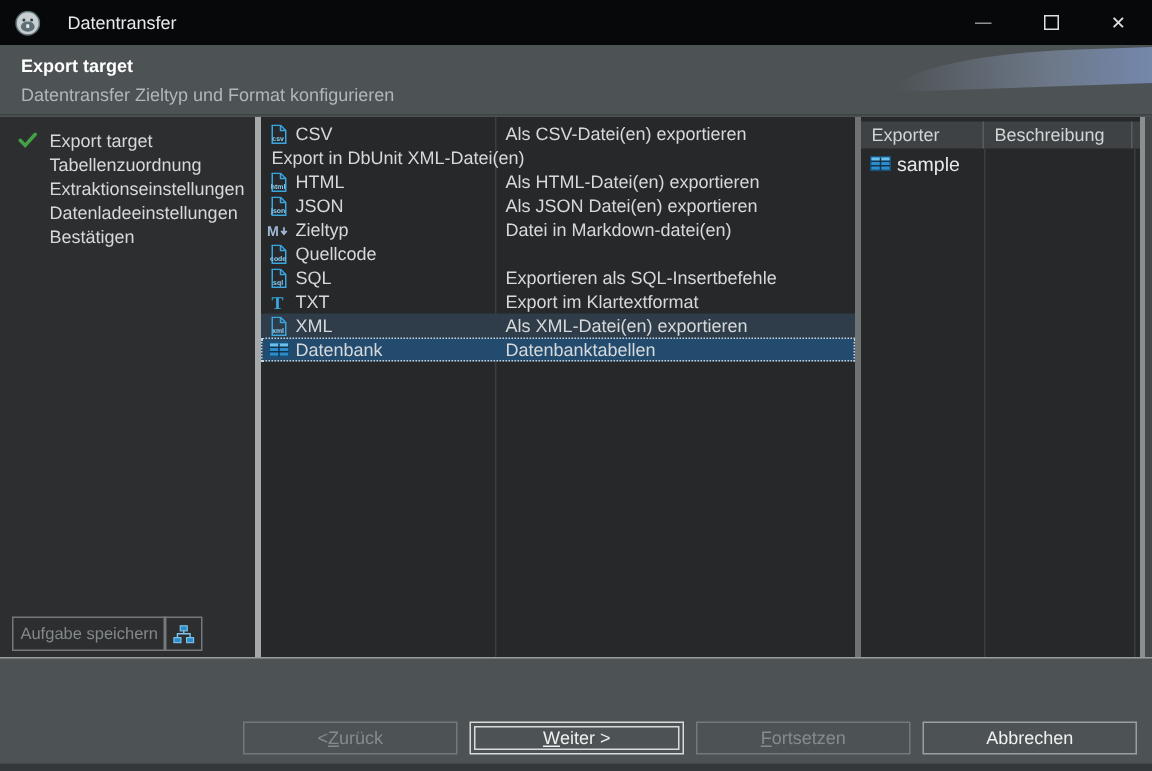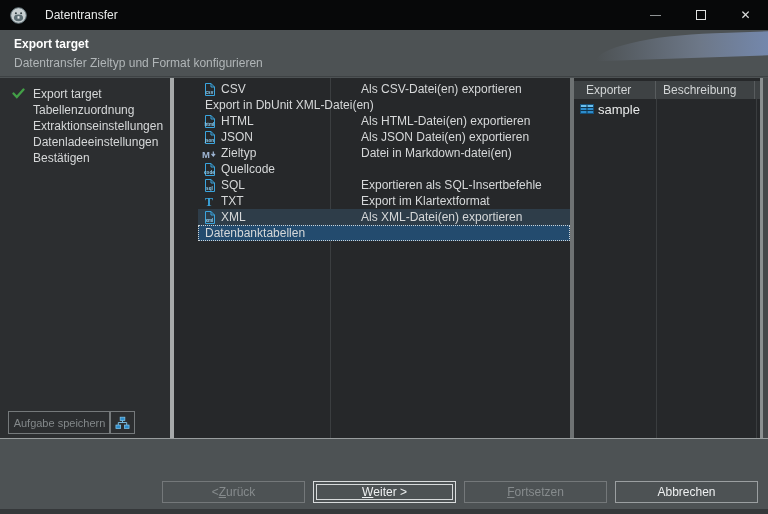--- a/index.html
+++ b/index.html
@@ -45,30 +45,30 @@
   .task-icon-btn {
     position:absolute; left:109px; bottom:4px; width:26px; height:23px;
     background:transparent; border:1px solid #75797b;
     display:flex; align-items:center; justify-content:center;
   }
   .sash { flex:none; }
   .sash.bright { width:4px; background:#a6a9aa; }
   .sash.dim { width:4px; background:#6e7273; }
   .listpanel { width:396px; background:#26282a; position:relative; flex:none; }
   .colline { position:absolute; left:156px; top:0; bottom:0; width:1px; background:#3b3e40; }
-  .rows { position:relative; padding-top:3px;padding-left:24px; }
+  .rows { position:relative; padding-top:3px; }
   .fmt-row { height:16px; display:flex; align-items:center; font-size:12px; color:#d6d8d9; }
   .fmt-row .c-name { width:156px; flex:none; display:flex; align-items:center; padding-left:4px; gap:4px; overflow:hidden; }
   .fmt-row .c-desc { padding-left:7px; white-space:nowrap; }
   .fmt-row.highlighted { background:#2e3d49; }
   .fmt-row.selected { background:#234b6e; outline:1px dotted #ccd3d6; outline-offset:-1px; }
   .icon-cell { display:inline-flex; width:15px; justify-content:center; flex:none; }
   .rightpanel { flex:1; background:#26282a; position:relative; }
   .rt-header { position:absolute; top:3px; left:0; right:0; height:18px; background:#3e4244; display:flex; align-items:center; font-size:12px; color:#d2d5d6; }
-  .rt-h1 { width:82px; padding-left:12px; border-right:1px solid #585c5e; height:100%; display:flex; align-items:center; flex:none; }
+  .rt-h1 { width:82px; padding-left:7px; border-right:1px solid #585c5e; height:100%; display:flex; align-items:center; flex:none; }
   .rt-h2 { width:99px; padding-left:7px; border-right:1px solid #585c5e; height:100%; display:flex; align-items:center; flex:none; }
   .rt-grid1 { position:absolute; left:82px; top:21px; bottom:0; width:1px; background:#3a3d3f; }
   .rt-grid2 { position:absolute; left:182px; top:21px; bottom:0; width:1px; background:#3a3d3f; }
   .rt-rows { position:absolute; top:23px; left:0; right:0; }
   .exp-row { height:16px; display:flex; align-items:center; font-size:13px; color:#e8eaea; padding-left:5px; gap:4px; }
   .win-edge { flex:none; width:8px; background:linear-gradient(to right, #8b8f90 0, #8b8f90 3px, #45484a 3px); }
   
   .footer { position:absolute; top:438px; left:0; right:0; height:76px; background:#4d5254; border-top:1px solid #999d9e; }
   .buttons { position:absolute; top:42px; right:10px; display:flex; gap:8px; }
   .btn {
@@ -255,20 +255,32 @@
                   <path d="M2.5 0.5 h5.5 l3.5 3.5 v8.5 h-9 z" fill="none" stroke="#3aa5de"></path>
                   <path d="M8 0.5 v3.5 h3.5" fill="none" stroke="#3aa5de"></path>
                   <text x="6.4" y="11.2" font-size="4.6" text-anchor="middle" font-family="Liberation Sans, sans-serif" font-weight="bold" fill="#8ed2f7">xml</text>
                 </svg>
               </span>
               <span>XML</span>
             </span>
             <span class="c-desc">Als XML-Datei(en) exportieren</span>
           </div>
           <div class="fmt-row selected">
+            <span class="c-name">
+              <span class="icon-cell">
+                <svg width="14" height="12" viewBox="0 0 14 12">
+                  <rect x="0.5" y="1.5" width="13" height="9" fill="#2d8ccb" stroke="#16527c"></rect>
+                  <rect x="1" y="2" width="12" height="2.5" fill="#6cc0ee"></rect>
+                  <line x1="7" y1="2" x2="7" y2="10.5" stroke="#10344d"></line>
+                  <line x1="0.5" y1="4.5" x2="13.5" y2="4.5" stroke="#10344d"></line>
+                  <line x1="0.5" y1="7.5" x2="13.5" y2="7.5" stroke="#10344d"></line>
+                </svg>
+              </span>
+              <span>Datenbank</span>
+            </span>
             <span class="c-desc">Datenbanktabellen</span>
           </div>
         </div>
     </div>
 
     <div class="sash dim"></div>
 
     <div class="rightpanel">
       <div class="rt-header">
         <div class="rt-h1">Exporter</div>

